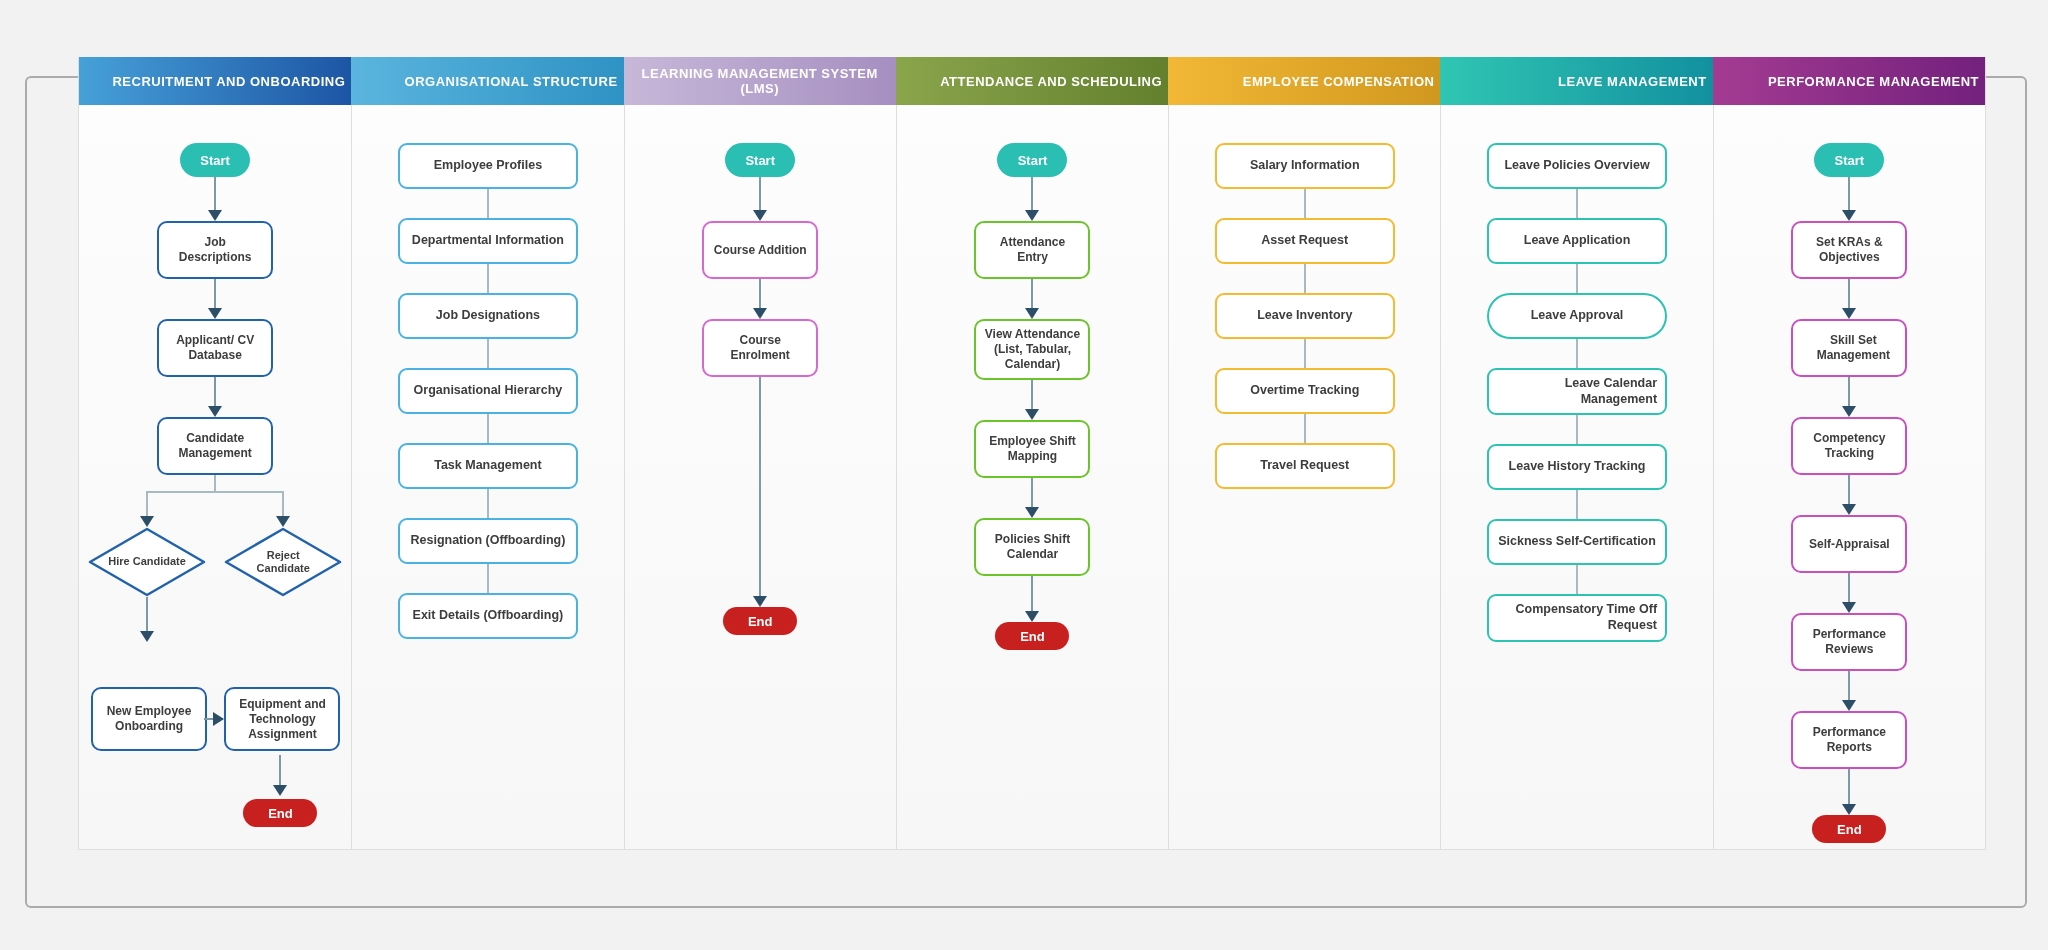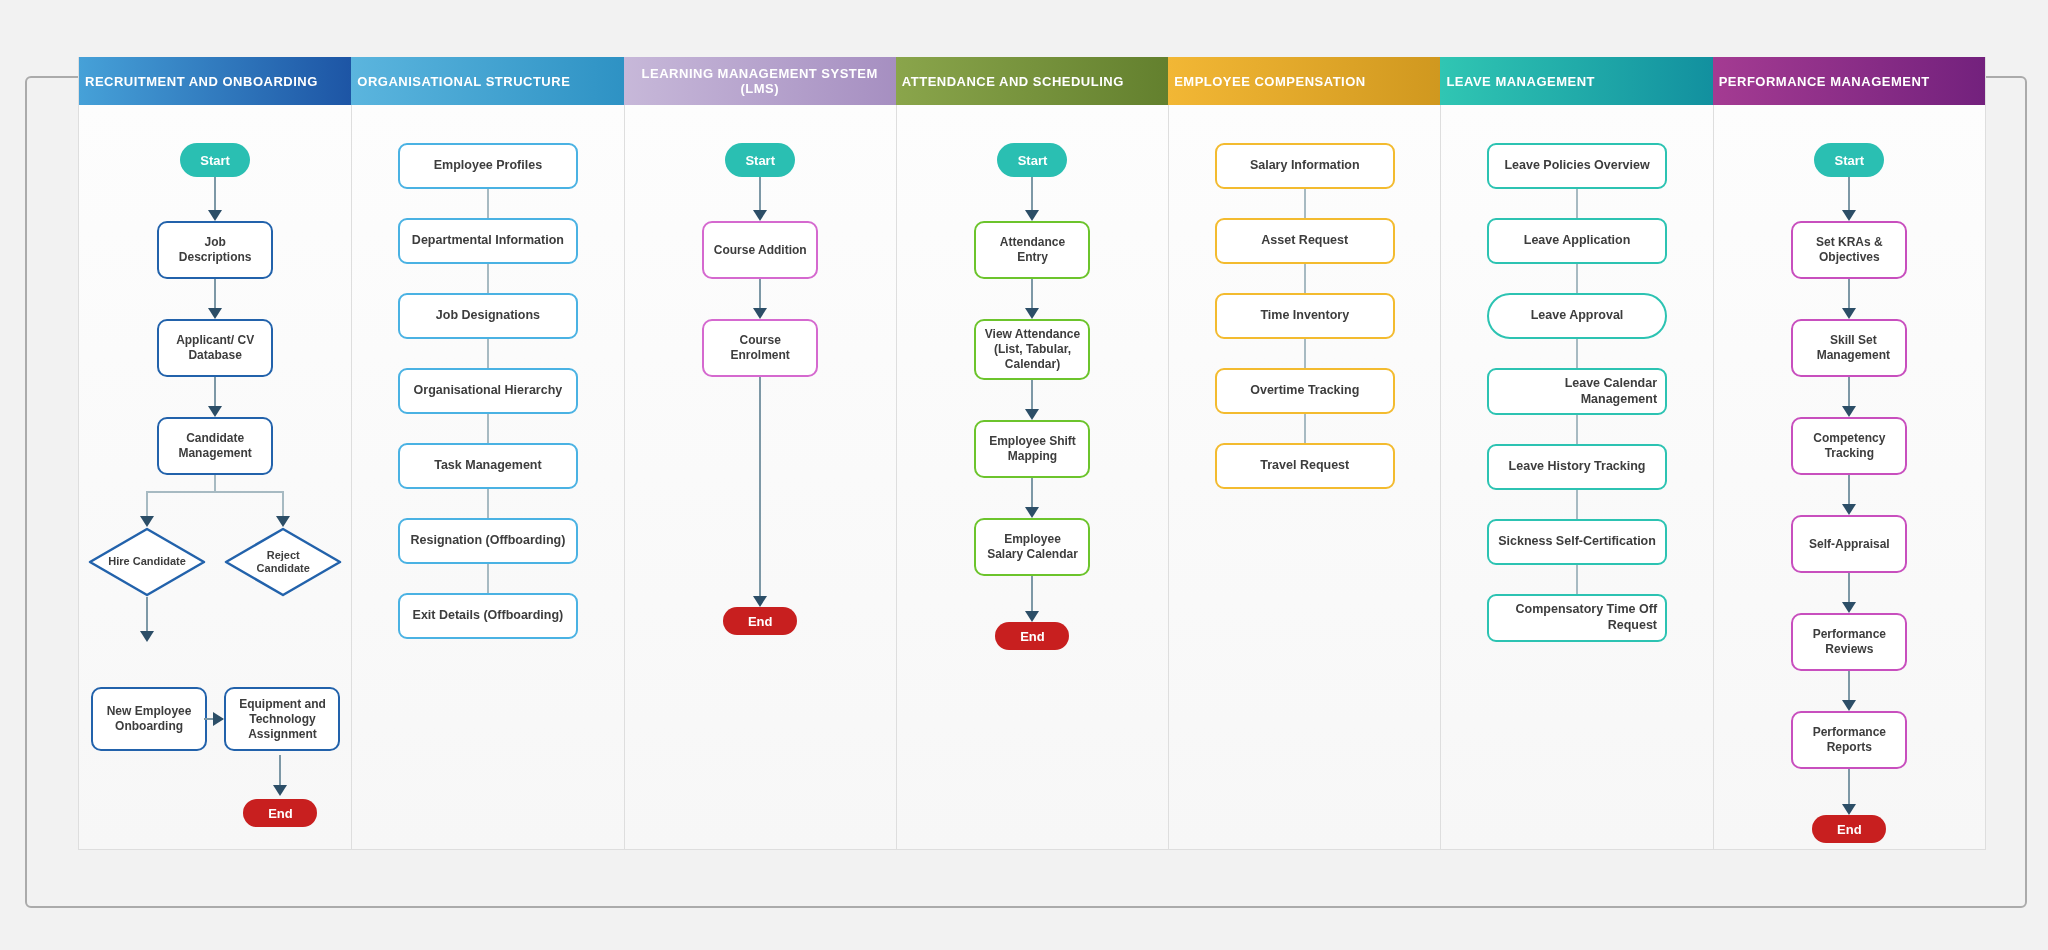--- a/index.html
+++ b/index.html
@@ -18,21 +18,21 @@
     position:absolute;left:78px;top:57px;width:1908px;height:793px;
     display:flex;z-index:1;
     border-left:1px solid var(--divider,#dedede);
     border-right:1px solid var(--divider,#dedede);
     border-bottom:1px solid var(--divider,#dedede);
     box-sizing:border-box;
   }
   .lane{flex:1 1 0;display:flex;flex-direction:column;min-width:0;}
   .lane + .lane .lane-body{border-left:1px solid var(--divider,#dedede);}
   .lane-header{
-    height:48px;flex:0 0 48px;display:flex;align-items:center;justify-content:flex-start;
+    height:48px;flex:0 0 48px;display:flex;align-items:center;justify-content:flex-end;
     color:#ffffff;font-weight:bold;font-size:13px;letter-spacing:.5px;text-align:center;
     padding:0 6px;box-sizing:border-box;
   }
   .lane-body{
     flex:1;display:flex;flex-direction:column;align-items:center;
     padding-top:38px;box-sizing:border-box;position:relative;
     background:linear-gradient(180deg,#fdfdfd 0%,#f7f7f7 100%);
   }
   
   .pill{
@@ -226,42 +226,42 @@
         <div class="node-box" style="border-color: rgb(108, 196, 44);">View Attendance (List, Tabular, Calendar)</div>
         <div class="vconn arrow">
           <div class="cline"></div>
           <div class="chead"></div>
         </div>
         <div class="node-box" style="border-color: rgb(108, 196, 44);">Employee Shift Mapping</div>
         <div class="vconn arrow">
           <div class="cline"></div>
           <div class="chead"></div>
         </div>
-        <div class="node-box" style="border-color: rgb(108, 196, 44);">Employee Salary Calendar</div>
+        <div class="node-box" style="border-color: rgb(108, 196, 44);">Policies Shift Calendar</div>
         <div class="vconn arrow conn-end">
           <div class="cline"></div>
           <div class="chead"></div>
         </div>
         <div class="pill end">End</div>
       </div>
     </section>
     <section class="lane" data-conn="line">
       <div class="lane-header" style="background: linear-gradient(90deg, rgb(242, 183, 53), rgb(208, 152, 31));">
         <span class="lane-title">EMPLOYEE COMPENSATION</span>
       </div>
       <div class="lane-body">
         <div class="node-box" style="border-color: rgb(243, 187, 47);">Salary Information</div>
         <div class="vconn line">
           <div class="cline"></div>
         </div>
         <div class="node-box" style="border-color: rgb(243, 187, 47);">Asset Request</div>
         <div class="vconn line">
           <div class="cline"></div>
         </div>
-        <div class="node-box" style="border-color: rgb(243, 187, 47);">Time Inventory</div>
+        <div class="node-box" style="border-color: rgb(243, 187, 47);">Leave Inventory</div>
         <div class="vconn line">
           <div class="cline"></div>
         </div>
         <div class="node-box" style="border-color: rgb(243, 187, 47);">Overtime Tracking</div>
         <div class="vconn line">
           <div class="cline"></div>
         </div>
         <div class="node-box" style="border-color: rgb(243, 187, 47);">Travel Request</div>
       </div>
     </section>

